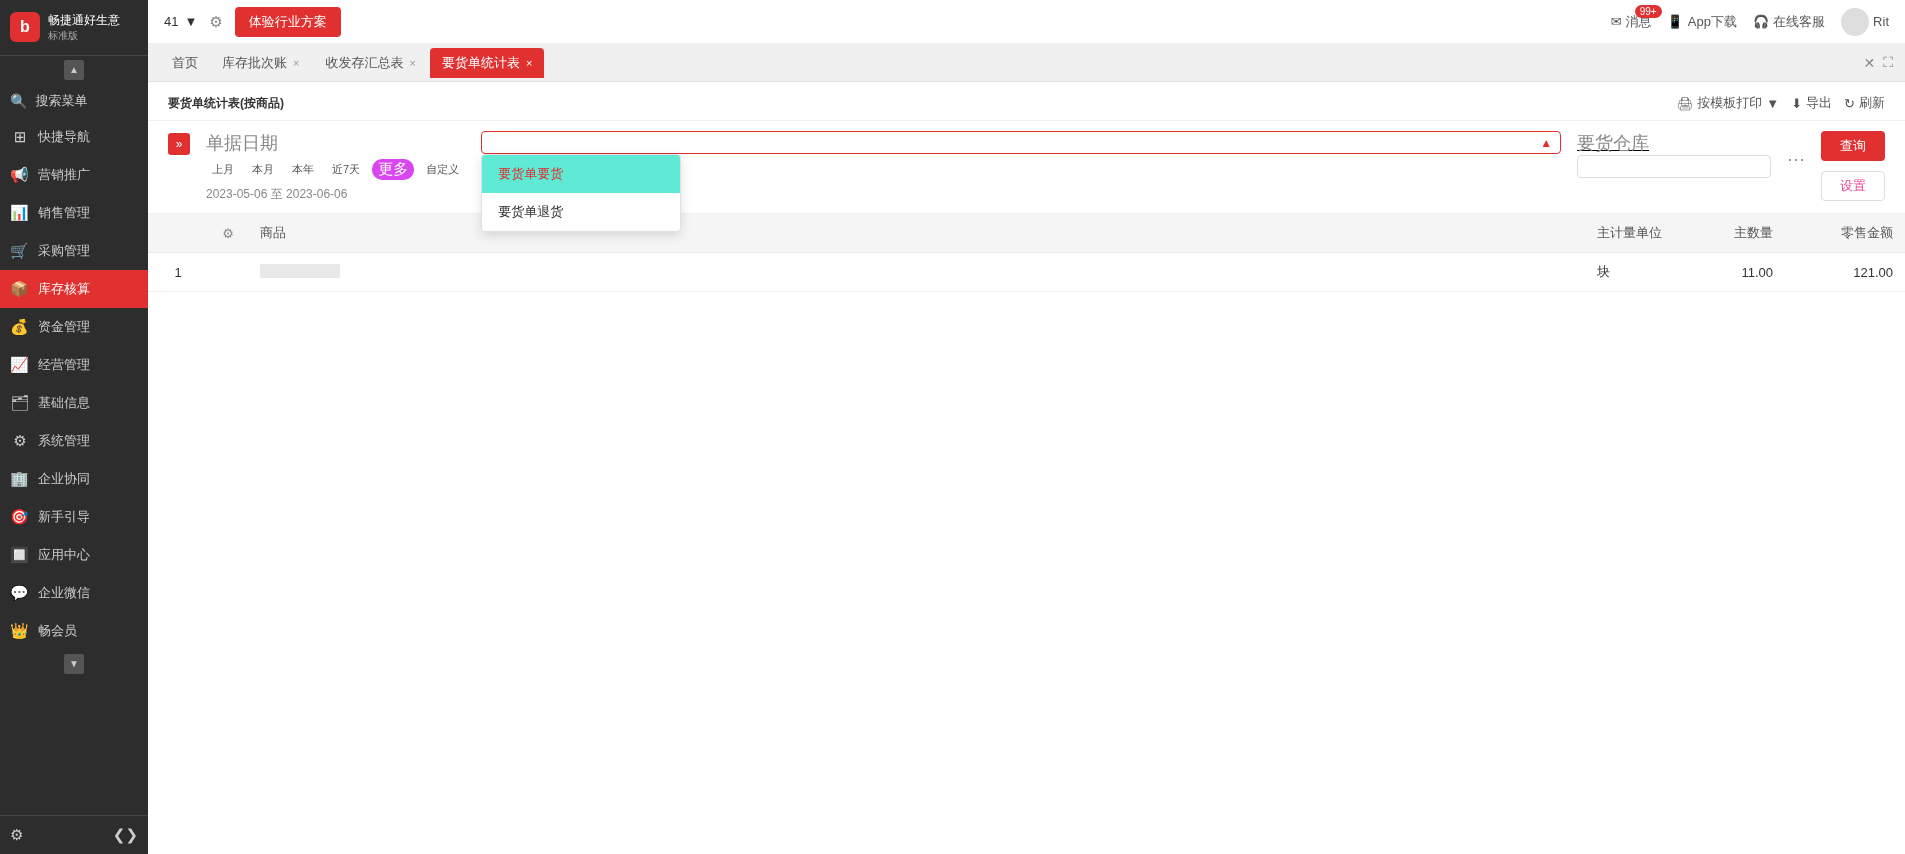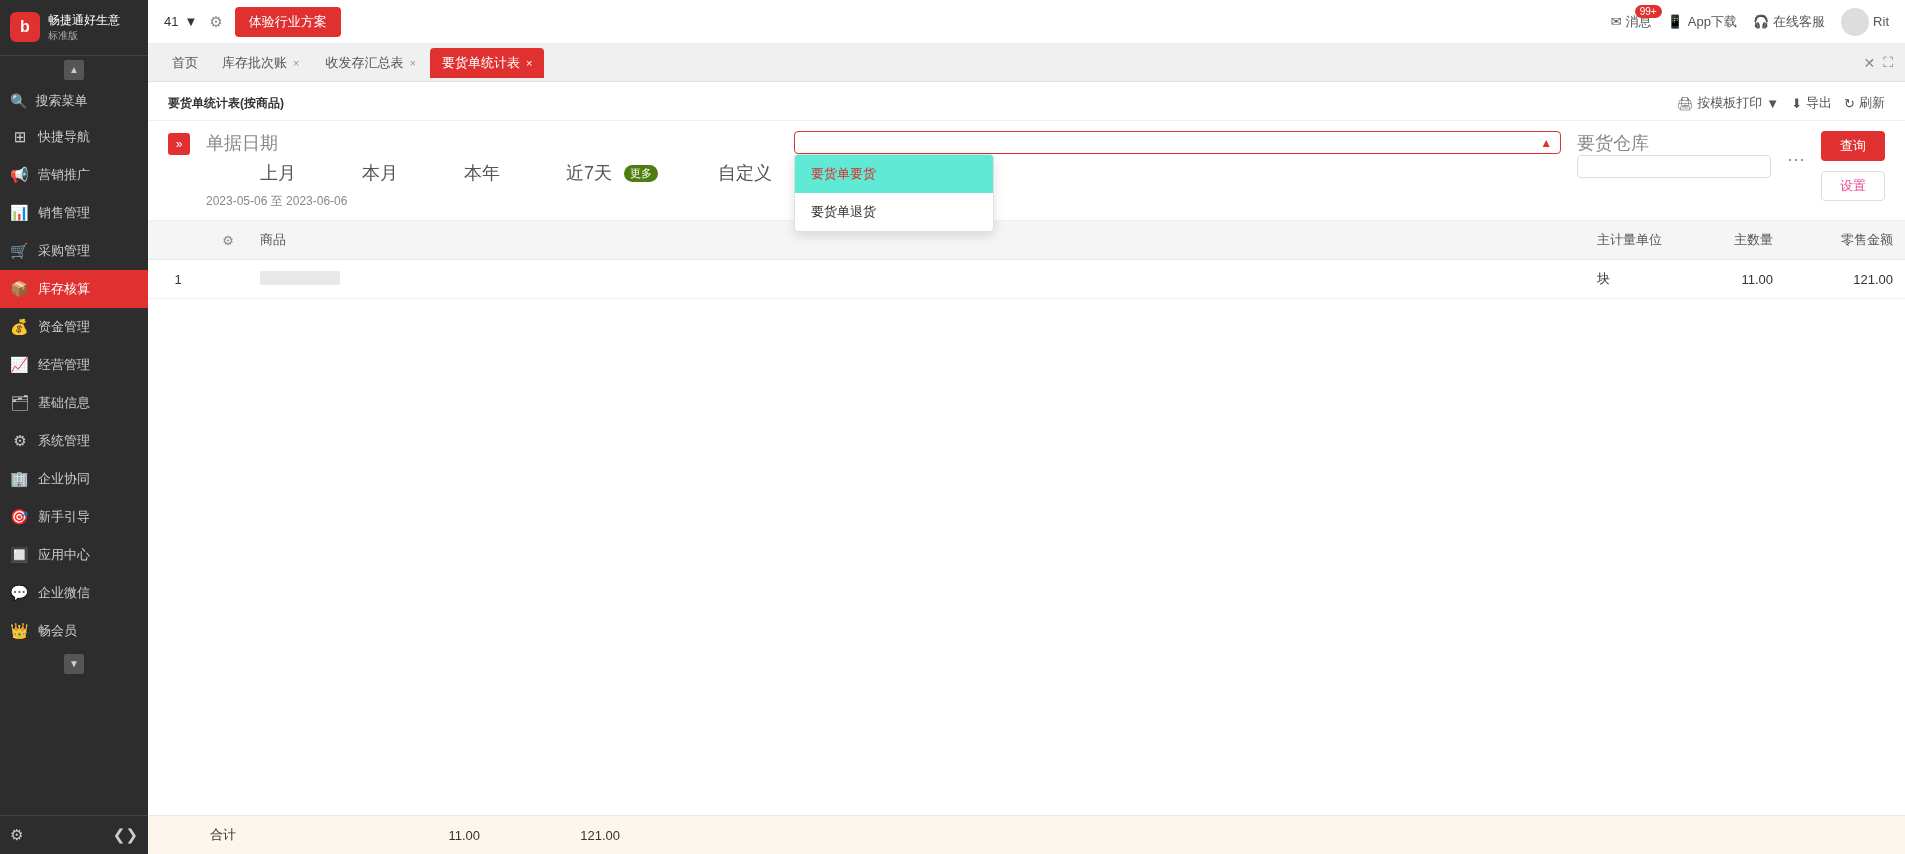--- a/index.html
+++ b/index.html
@@ -256,38 +256,37 @@
       font-size: 18px;
       color: #888;
     }
     .filter-date-options {
       display: flex;
       align-items: center;
       gap: 6px;
       flex-wrap: wrap;
     }
     .filter-date-option {
-      font-size: 18px;
+      font-size: 11px;
       color: #555;
       cursor: pointer;
       padding: 2px 6px;
       border-radius: 3px;
-      margin-left: 48px;
     }
     .filter-date-range {
       font-size: 12px;
       color: #888;
       margin-top: 2px;
     }
     .filter-tag {
-      background: #4d7c0f;
+      background: #d946ef;
       color: #fff;
       border-radius: 10px;
       padding: 1px 6px;
-      font-size: 11px;
+      font-size: 15px;
       cursor: pointer;
     }
     .filter-type-group {
       display: flex;
       flex-direction: column;
       gap: 4px;
       flex: 1;
     }
     .filter-type-input-wrap {
       display: flex;
@@ -308,20 +307,21 @@
     }
     .filter-type-arrow {
       color: #e03030;
       cursor: pointer;
       font-size: 12px;
     }
     .filter-warehouse-group {
       display: flex;
       flex-direction: column;
       gap: 0;
+      text-decoration: underline;
     }
     .filter-warehouse-wrap {
       display: flex;
       align-items: center;
       border: 1px solid #ddd;
       border-radius: 4px;
       padding: 3px 8px;
       background: #fff;
       min-width: 160px;
     }
@@ -682,20 +682,15 @@
               <span class="cell-placeholder"></span>
             </td>
             <td class="col-unit">块</td>
             <td class="col-qty">11.00</td>
             <td class="col-amount">121.00</td>
           </tr>
         </tbody>
       </table>
     </div>
 
-    <div class="table-footer">
-      <div class="footer-label">合计</div>
-      <div class="footer-val">11.00</div>
-      <div class="footer-val2">121.00</div>
-    </div>
 
   </div>
 </div>
 
 </body></html>

